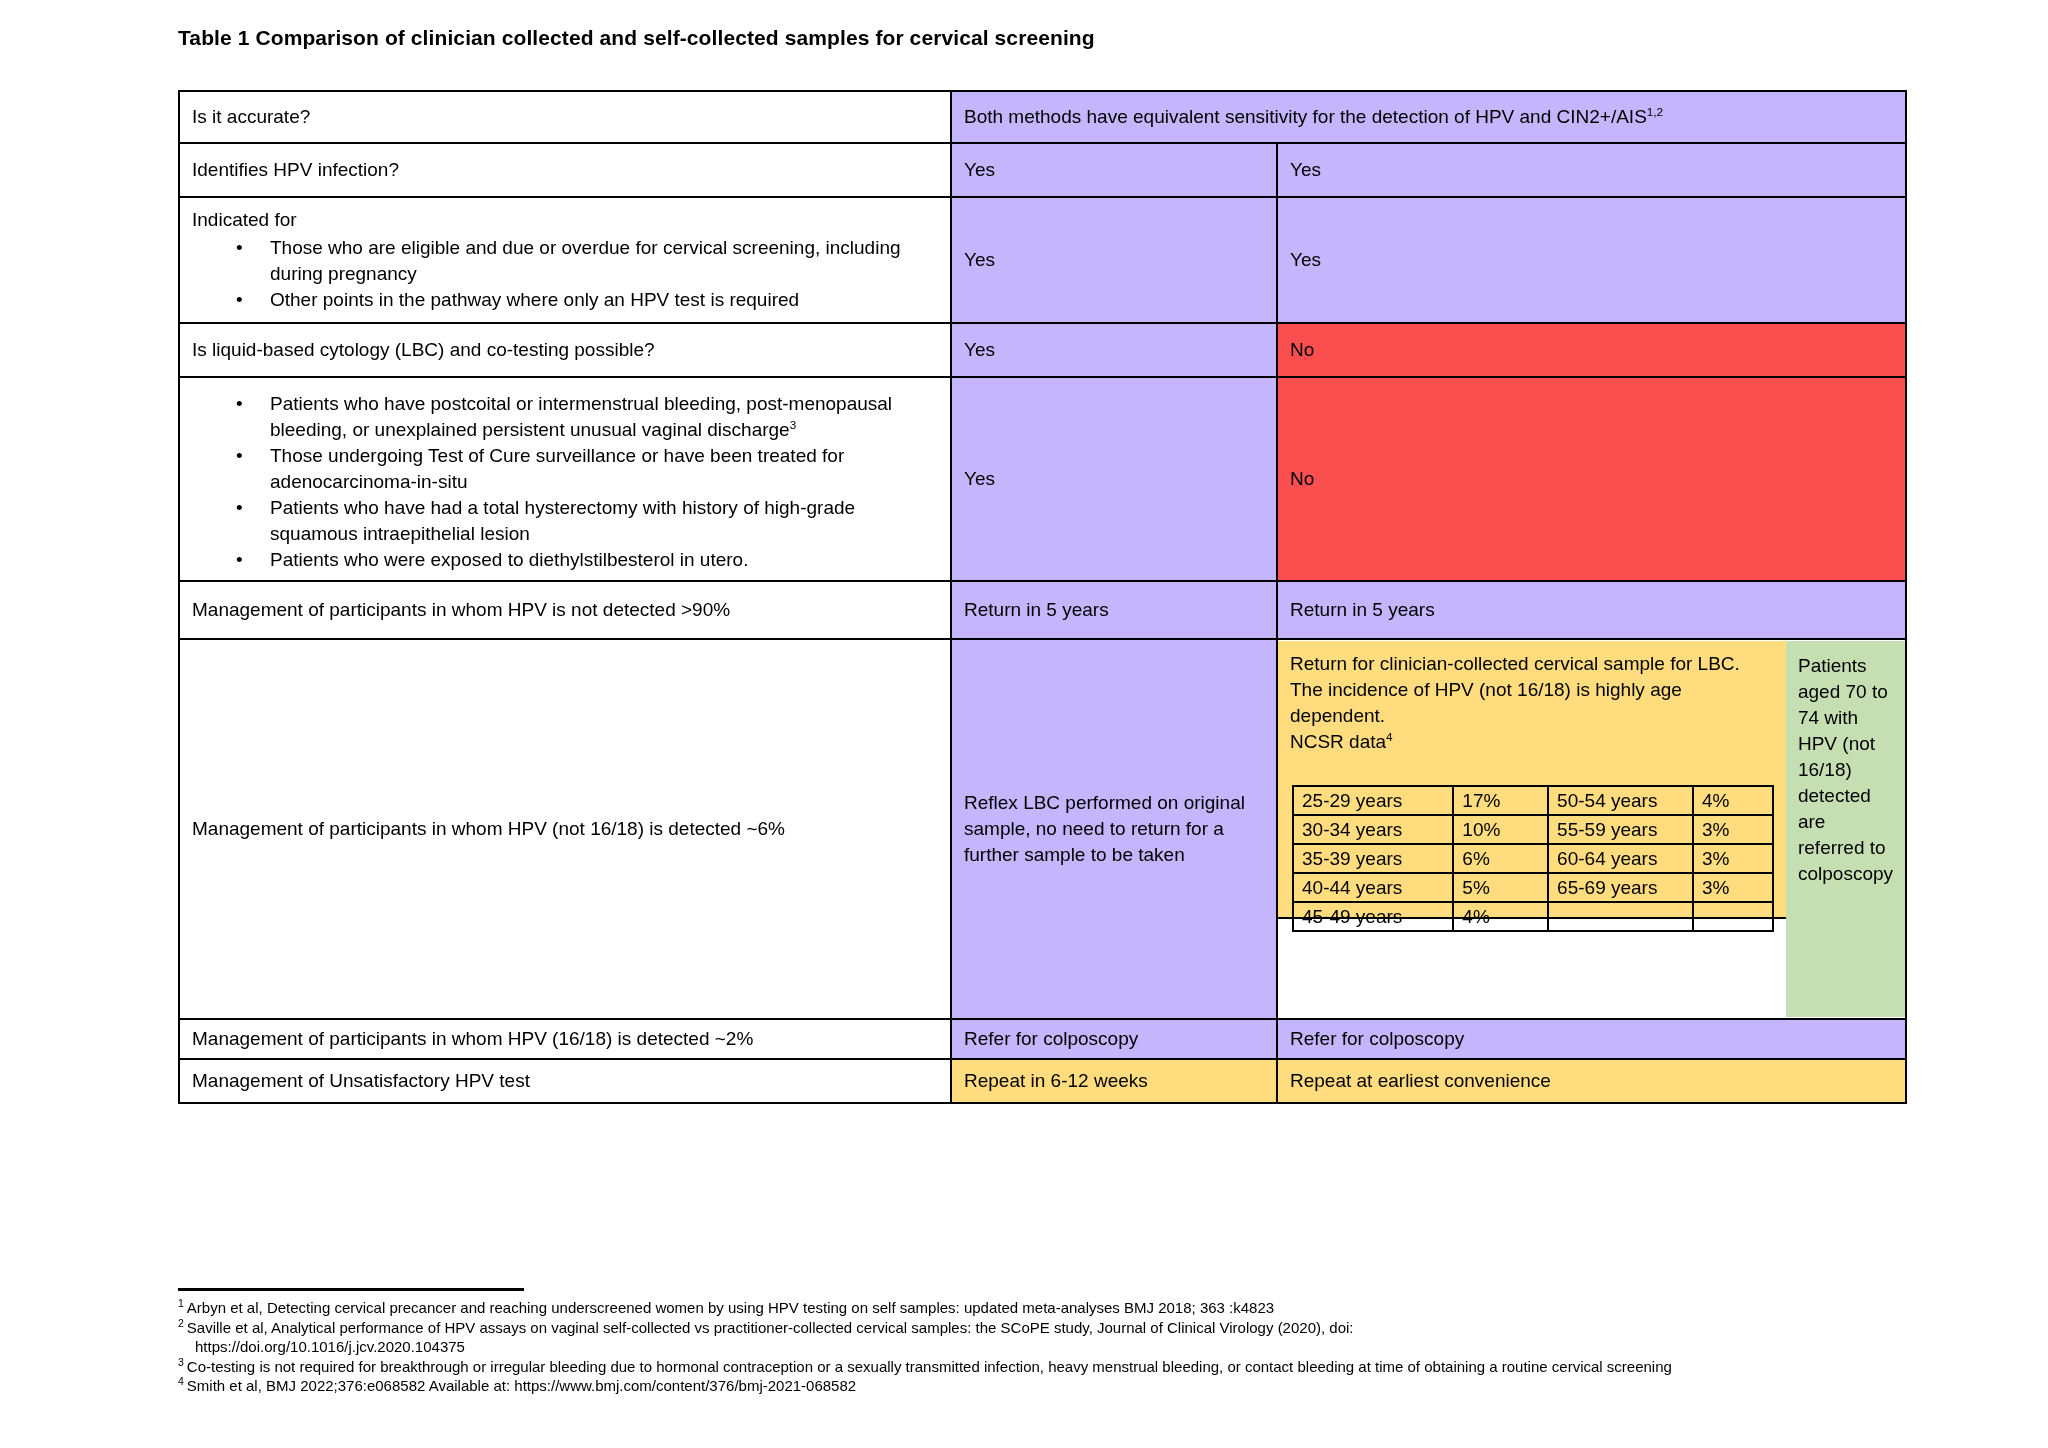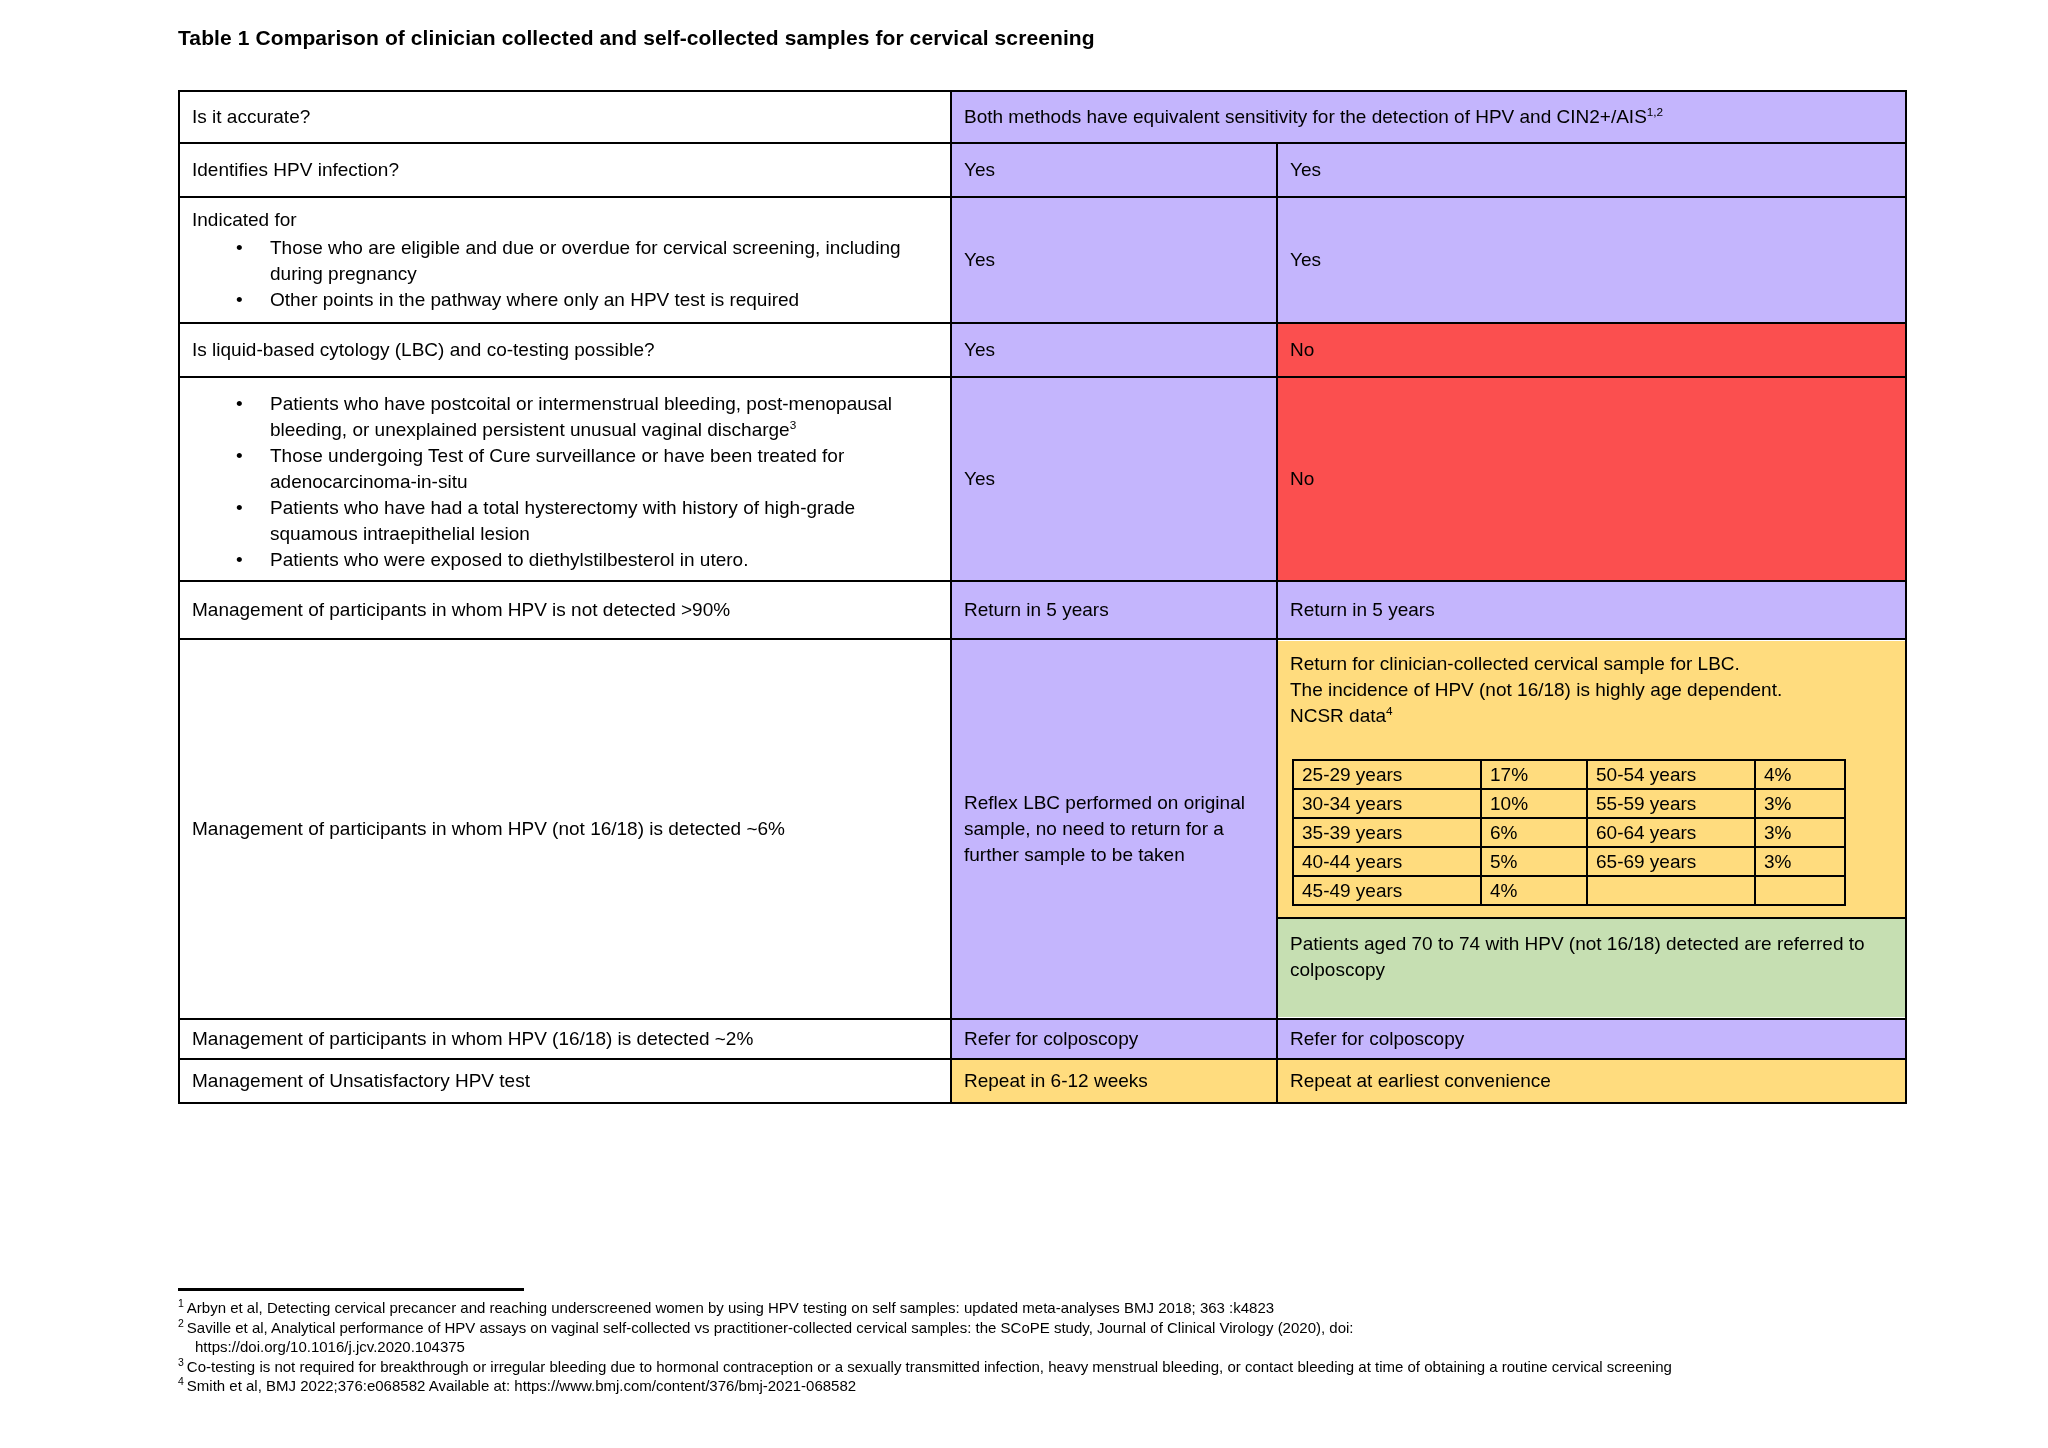--- a/index.html
+++ b/index.html
@@ -22,21 +22,21 @@
   .label-cell { background:#fff; }
   .bg-green  { background:#c4b5fd; }
   .bg-red    { background:#fb4f4f; }
   .bg-yellow { background:#ffdc7e; }
   .v-top { vertical-align:top; }
   ul.bullets { margin:2px 0 0 0; padding:0 0 0 44px; list-style:none; }
   ul.bullets li { position:relative; padding-left:34px; line-height:26px; }
   ul.bullets li .marker { position:absolute; left:0; top:0; }
   .indicated-heading { line-height:26px; }
   .stack-cell { padding:0 !important; vertical-align:top; }
-  .stack { display:flex; flex-direction:column; height:376px; }
+  .stack { display:flex; flex-direction:row; height:376px; }
   .stack .seg-yellow {
     background:#ffdc7e; height:278px; box-sizing:border-box;
     border-bottom:2px solid #000; padding:10px 12px;
   }
   .stack .seg-green { background:#c6dfb2; flex:1; padding:12px; box-sizing:border-box; }
   .seg-yellow p { margin:0; line-height:26px; }
   table.ncsr { border-collapse:collapse; margin:30px 0 0 2px; }
   table.ncsr td { border:2px solid #000; padding:0 8px; height:27px; font-size:19px; line-height:25px; vertical-align:middle; }
   sup { font-size:0.62em; vertical-align:super; line-height:0; }
   .fn-rule { position:absolute; left:178px; top:1288px; width:346px; height:0; border-top:3px solid #000; }

